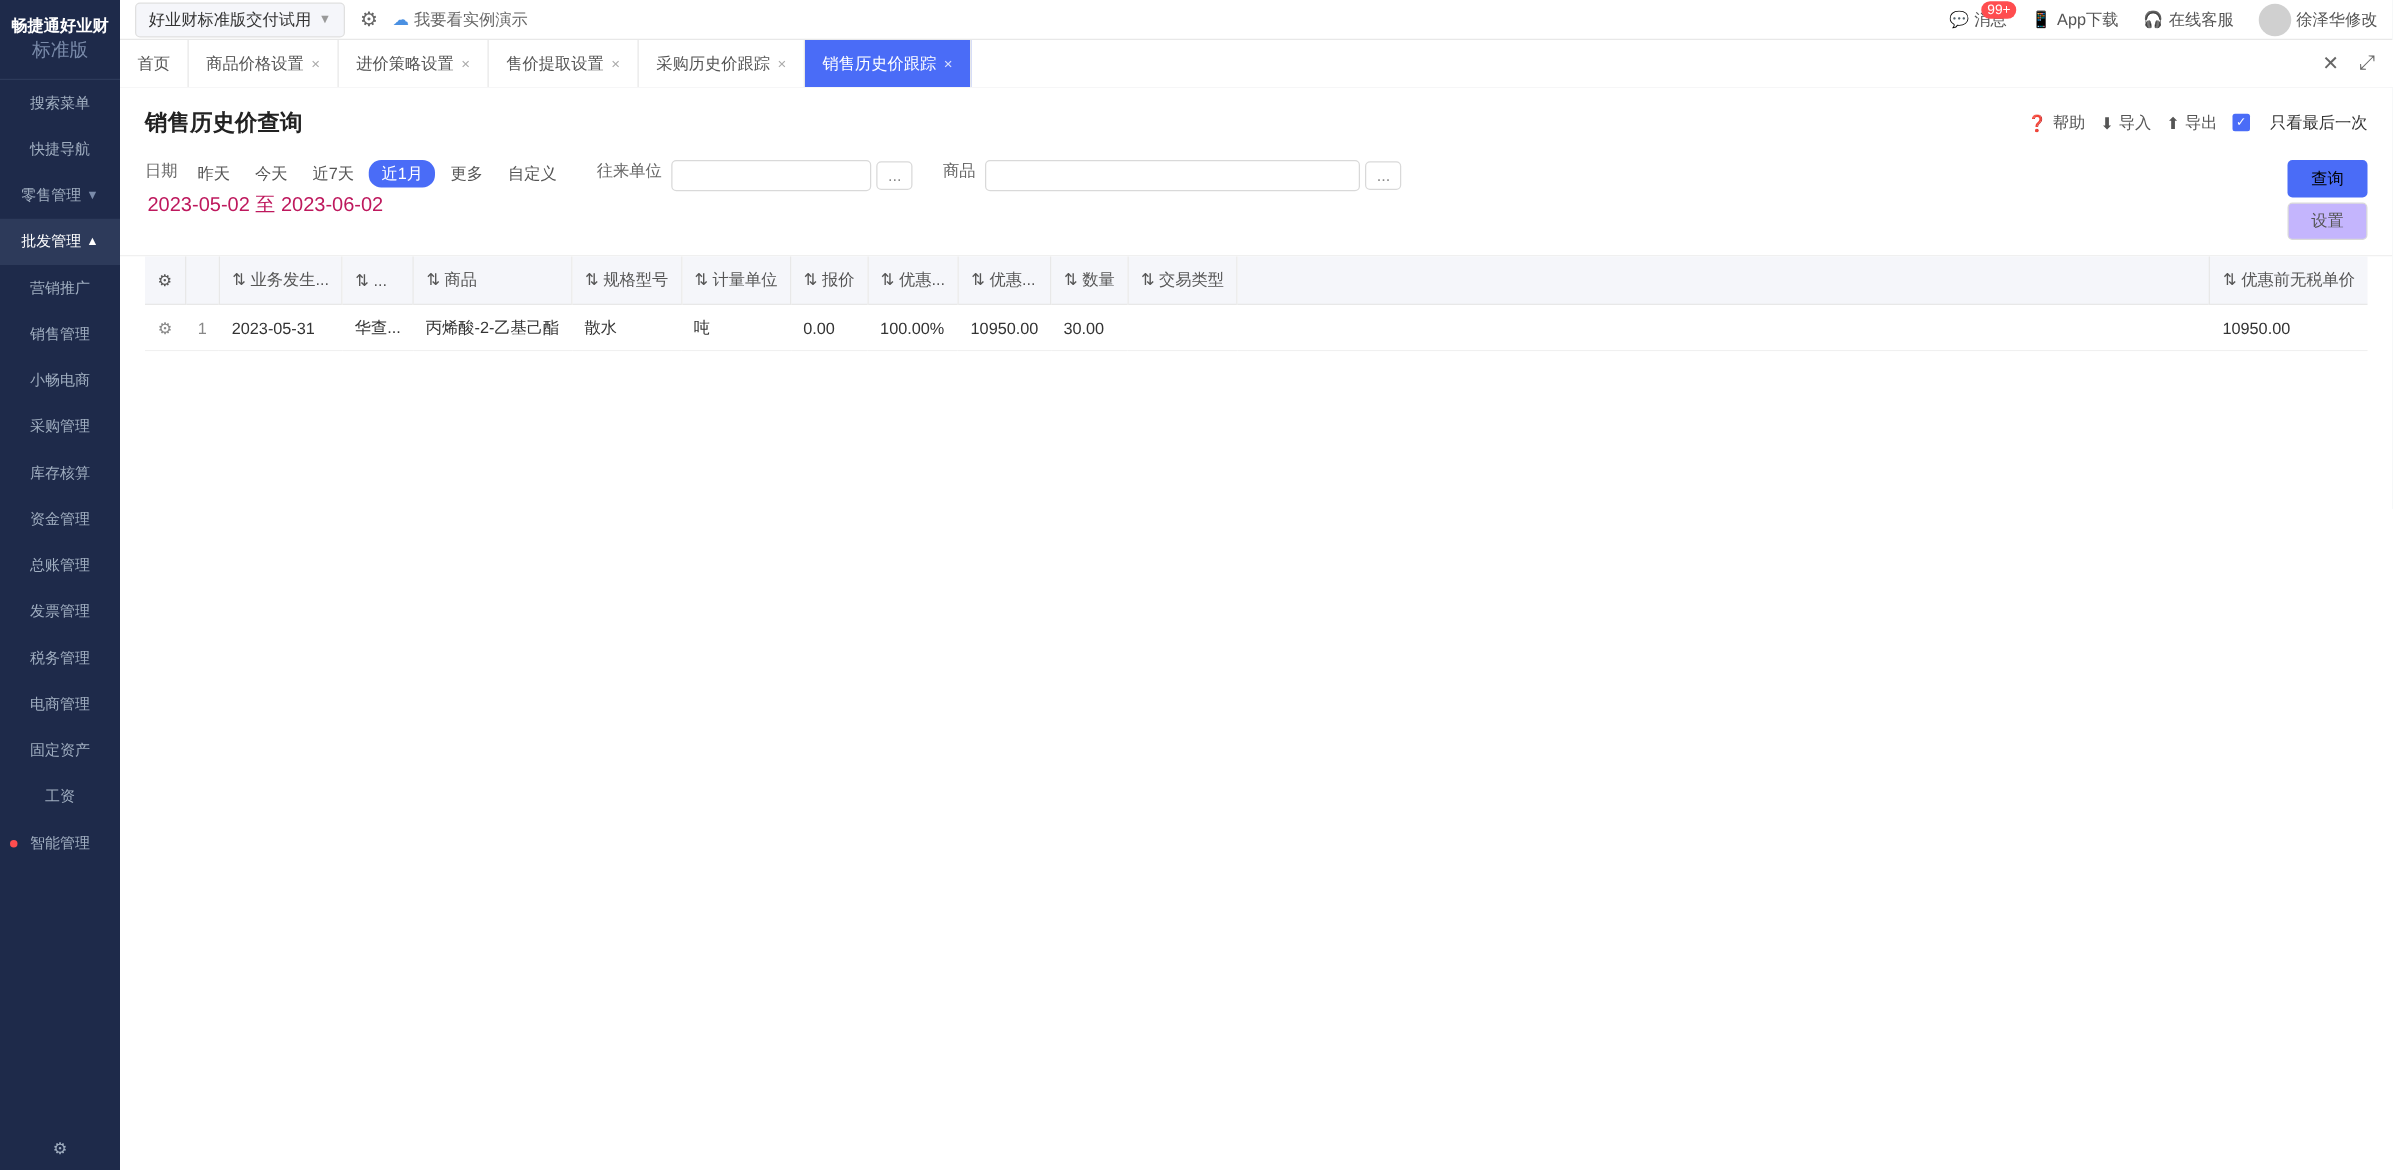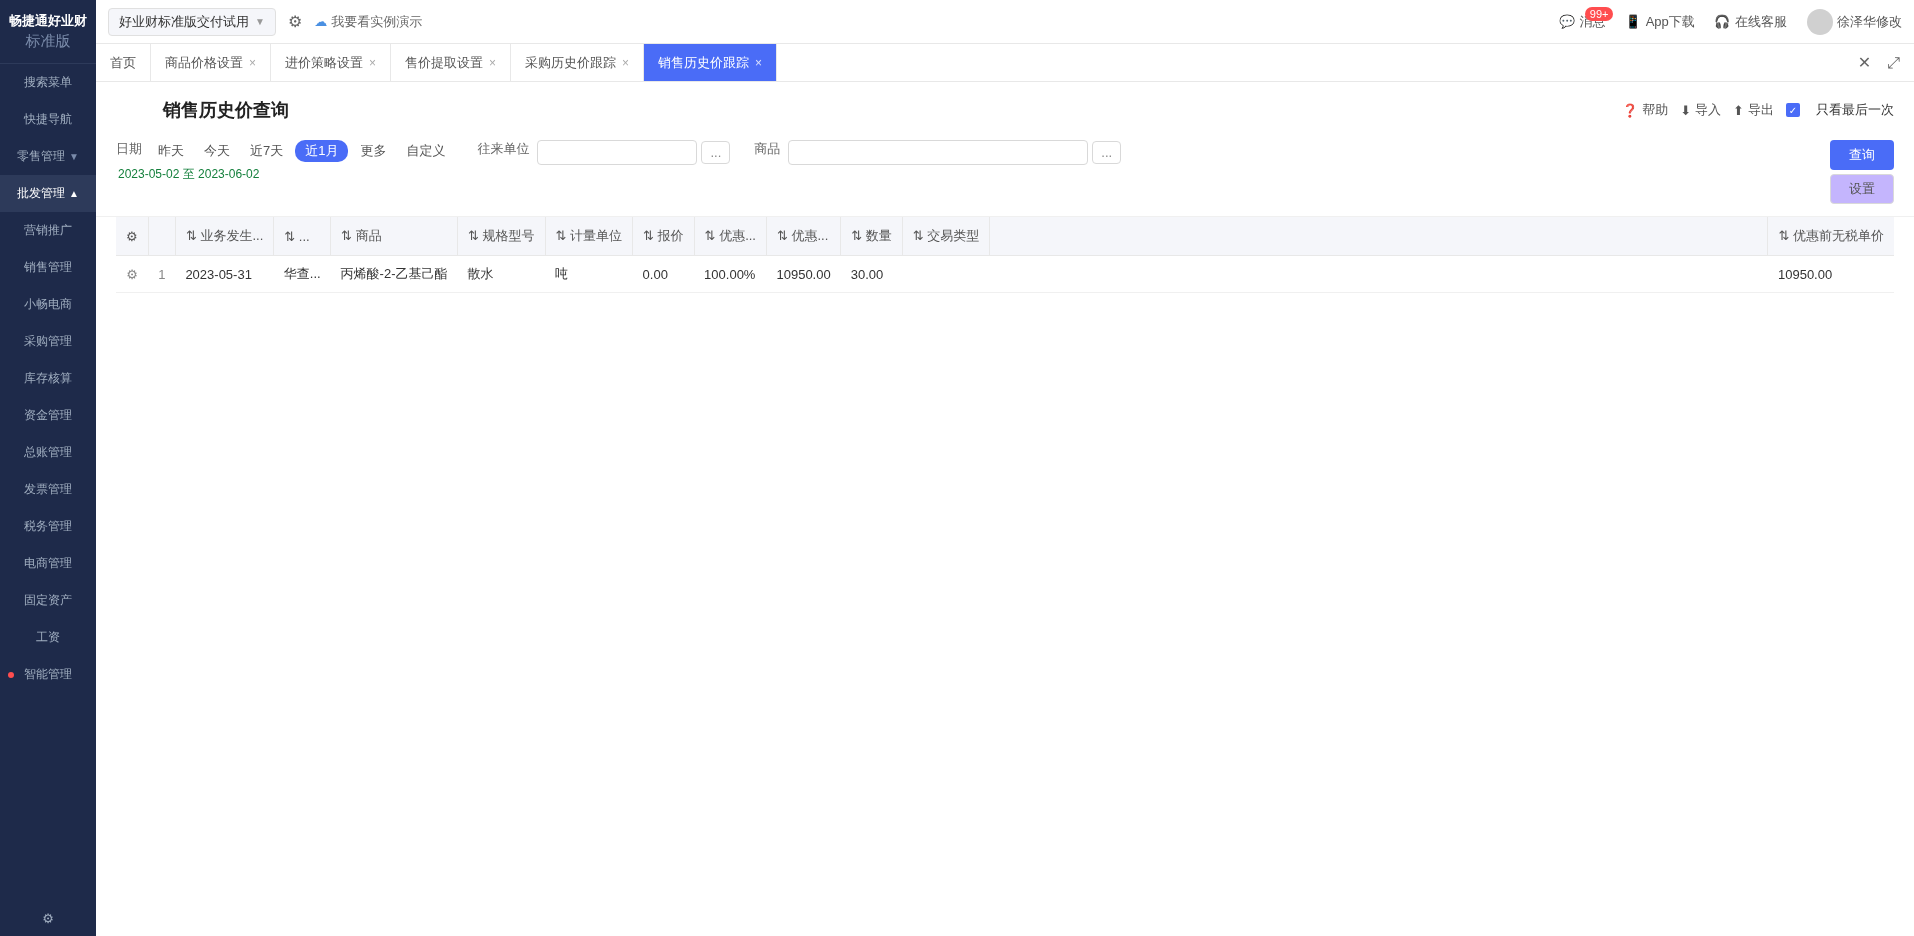--- a/index.html
+++ b/index.html
@@ -49,21 +49,21 @@
       flex: 1;
       display: flex;
       flex-direction: column;
       background: #f0f2f5;
       overflow: hidden;
     }
 
     
     .topbar {
       background: #fff;
-      height: 44px;
+      height: 32px;
       display: flex;
       align-items: center;
       padding: 0 12px;
       border-bottom: 1px solid #e8e8e8;
       gap: 12px;
       flex-shrink: 0;
     }
     .topbar-selector {
       display: flex;
       align-items: center;
@@ -169,21 +169,20 @@
       overflow: auto;
       padding: 0;
       background: #fff;
     }
 
     .page-header {
       padding: 16px 20px 10px;
       display: flex;
       align-items: center;
       justify-content: space-between;
-      margin-left: 47px;
     }
     .page-title {
       font-size: 18px;
       font-weight: bold;
       color: #222;
     }
     .page-actions {
       display: flex;
       align-items: center;
       gap: 12px;
@@ -251,22 +250,22 @@
       color: #555;
       border-radius: 3px;
     }
     .date-btn.active {
       background: #4a6cf7;
       color: #fff;
       border-radius: 10px;
       padding: 2px 10px;
     }
     .date-range-text {
-      font-size: 12px;
-      color: #15803d;
+      font-size: 16px;
+      color: #be185d;
       padding-left: 2px;
     }
     .filter-input-wrap {
       display: flex;
       align-items: center;
       gap: 4px;
     }
     .filter-input {
       border: 1px solid #d9d9d9;
       border-radius: 4px;
@@ -280,21 +279,21 @@
       background: none;
       border: 1px solid #d9d9d9;
       border-radius: 4px;
       padding: 3px 8px;
       cursor: pointer;
       color: #888;
       font-size: 13px;
     }
     .btn-primary {
       background: #4a6cf7;
-      color: #ffffff;
+      color: #000000;
       border: none;
       border-radius: 4px;
       padding: 6px 18px;
       font-size: 13px;
       cursor: pointer;
     }
     .btn-secondary {
       background: #c4b5fd;
       color: #555;
       border: 1px solid #d9d9d9;

